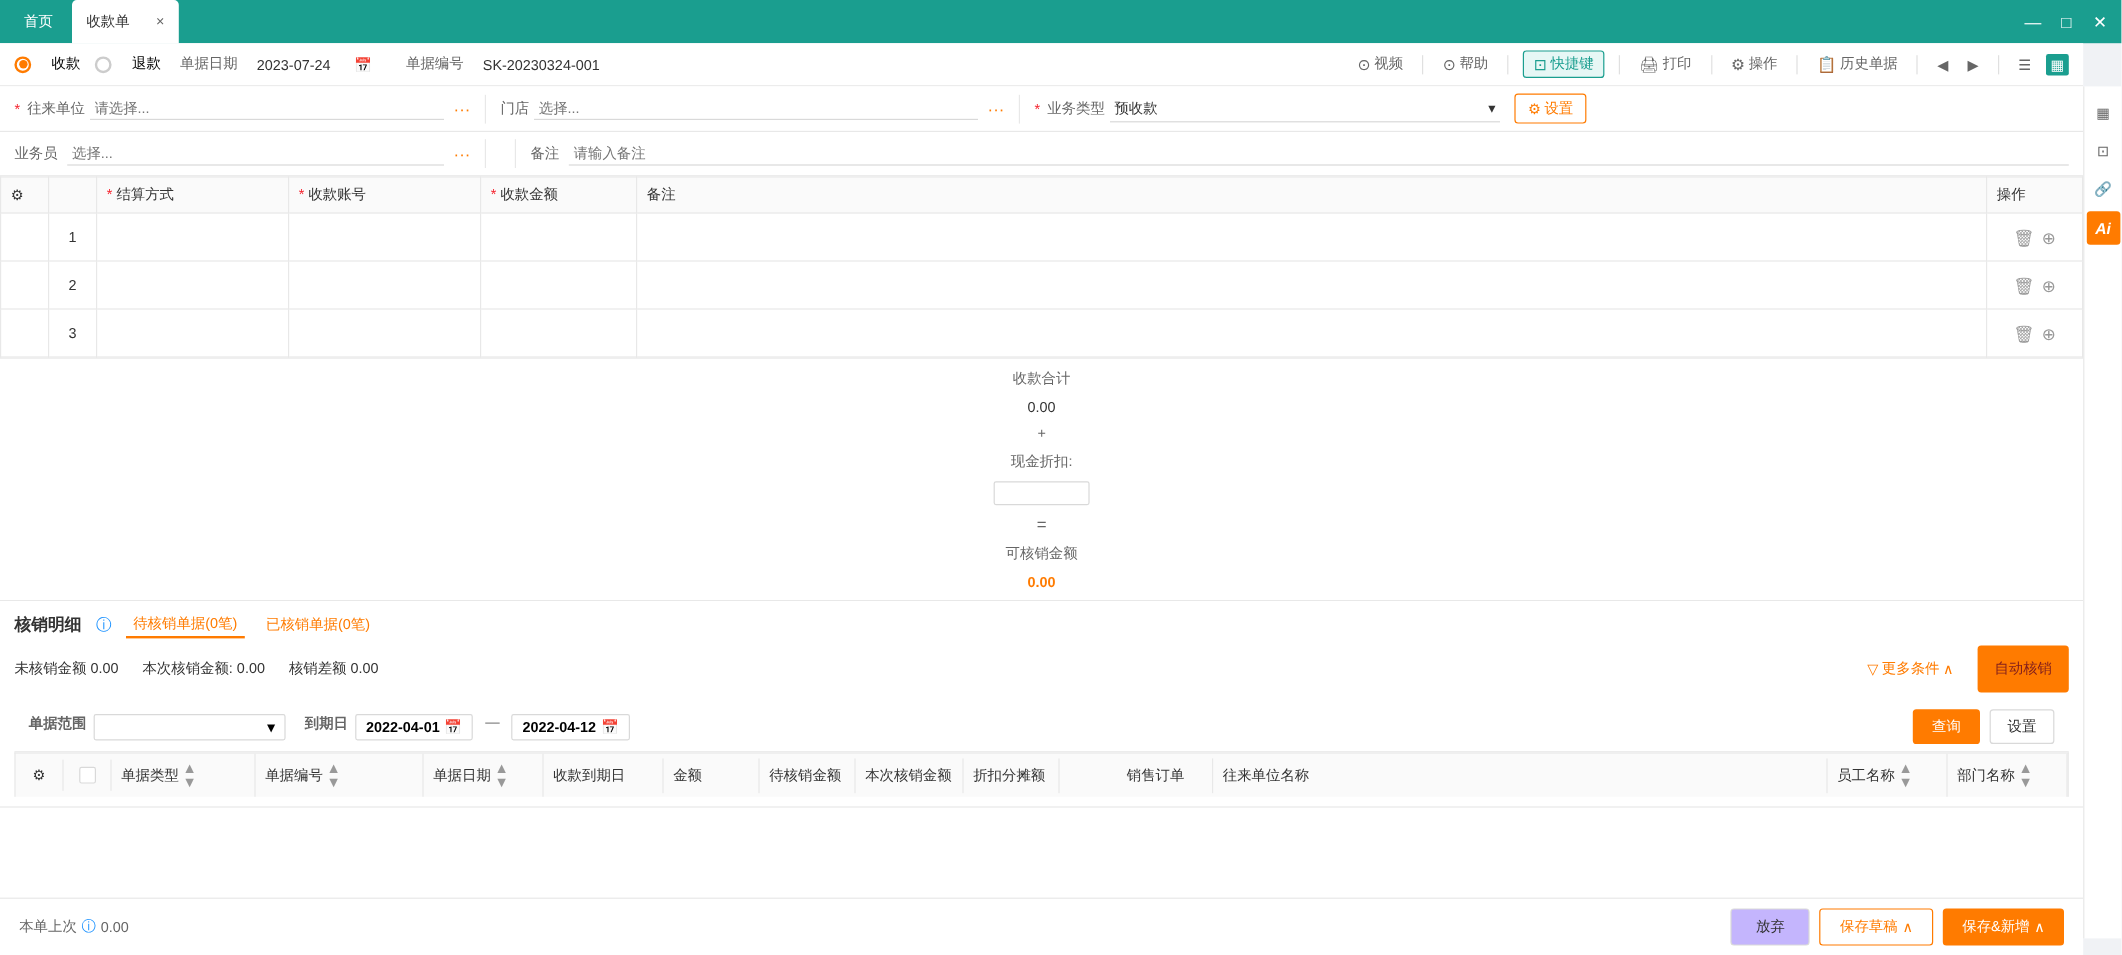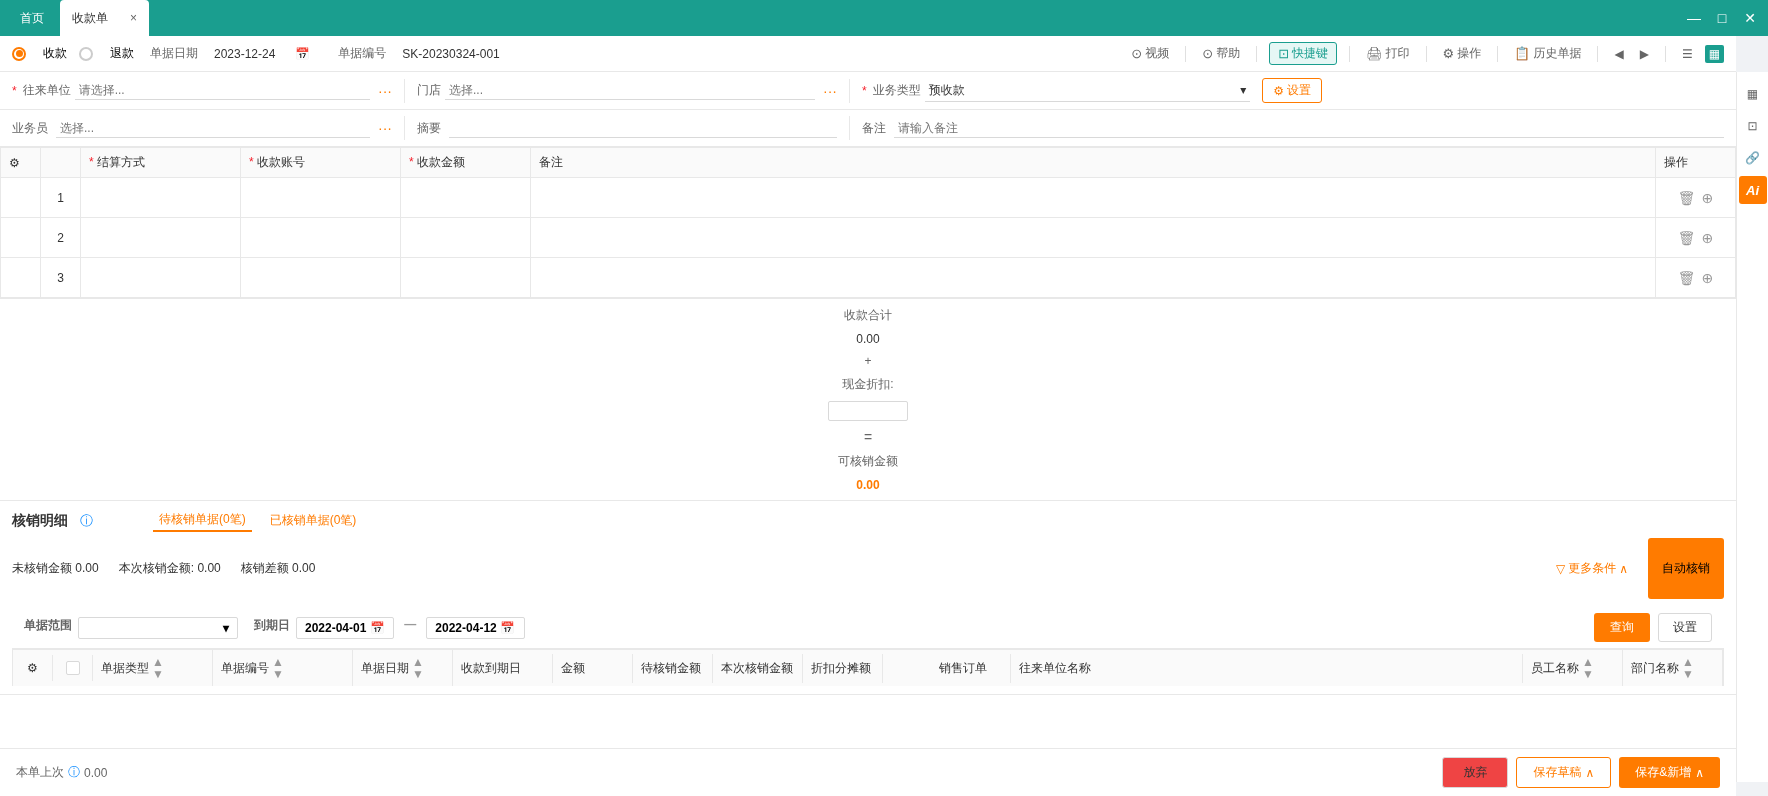--- a/index.html
+++ b/index.html
@@ -275,45 +275,44 @@
       cursor: pointer;
     }
     .verify-tab {
       color: #ff7b00;
       font-size: 12px;
       cursor: pointer;
       padding: 2px 6px;
     }
     .verify-tab.active {
       border-bottom: 2px solid #ff7b00;
-      margin-left: 48px;
     }
     .verify-stats-row {
       display: flex;
       align-items: center;
       gap: 20px;
       margin-bottom: 8px;
     }
     .stat-item { color: #666; font-size: 12px; }
     .stat-item span { color: #333; margin-top: 24px; }
     .more-conditions {
       margin-left: auto;
       color: #ff7b00;
       cursor: pointer;
       font-size: 12px;
       display: flex;
       align-items: center;
       gap: 3px;
     }
     .auto-verify-btn {
       background: #ff7b00;
-      color: #000000;
+      color: #7f1d1d;
       border: none;
       border-radius: 3px;
-      padding: 22px 14px;
+      padding: 11px 14px;
       cursor: pointer;
       font-size: 12px;
     }
 
     
     .filter-row {
       display: flex;
       align-items: center;
       padding: 6px 12px;
       gap: 16px;
@@ -411,21 +410,21 @@
       align-items: center;
       padding: 8px 16px;
       background: #fff;
       border-top: 1px solid #e8e8e8;
       margin-top: auto;
       gap: 12px;
     }
     .bottom-info { color: #666; font-size: 12px; display: flex; align-items: center; gap: 4px; }
     .bottom-actions { margin-left: auto; display: flex; gap: 8px; }
     .btn-abandon {
-      background: #ef4444;
+      background: #c4b5fd;
       border: 1px solid #d9d9d9;
       border-radius: 3px;
       padding: 6px 20px;
       cursor: pointer;
       font-size: 13px;
       color: #333;
     }
     .btn-draft {
       background: #fff;
       border: 1px solid #ff7b00;
@@ -527,21 +526,21 @@
           <div class="radio-item">
             <div class="radio-dot active"></div>
             <span>收款</span>
           </div>
           <div class="radio-item">
             <div class="radio-dot"></div>
             <span>退款</span>
           </div>
         </div>
         <span class="field-label">单据日期</span>
-        <span class="field-value">2023-12-24</span>
+        <span class="field-value">2023-07-24</span>
         <span class="date-icon">📅</span>
         <span class="field-label" style="margin-left:12px;">单据编号</span>
         <span class="field-value">SK-20230324-001</span>
 
         <div class="toolbar-actions">
           <div class="toolbar-btn">
             <span class="toolbar-icon">⊙</span>
             <span>视频</span>
           </div>
           <div class="divider-v"></div>
@@ -606,24 +605,20 @@
         </div>
       </div>
 
       <div class="form-row2">
         <div class="form-field" style="flex:2; max-width:380px;">
           <span class="form-field-label" style="margin-right:4px;">业务员</span>
           <input class="form-input" type="text" style="flex: 1 1 0%; min-width: 200px;" placeholder="选择...">
           <span class="field-dots">···</span>
         </div>
         <div class="form-divider"></div>
-        <div class="form-field" style="flex:2; max-width:420px;">
-          <span class="form-field-label" style="margin-right:4px;">摘要</span>
-          <input class="form-input" type="text" style="flex: 1 1 0%; min-width: 200px;">
-        </div>
         <div class="form-divider"></div>
         <div class="form-field" style="flex:2;">
           <span class="form-field-label" style="margin-right:4px;">备注</span>
           <input class="form-input" type="text" style="flex: 1 1 0%; min-width: 200px;" placeholder="请输入备注">
         </div>
       </div>
 
       <div class="table-section">
         <table class="data-table">
           <thead>

